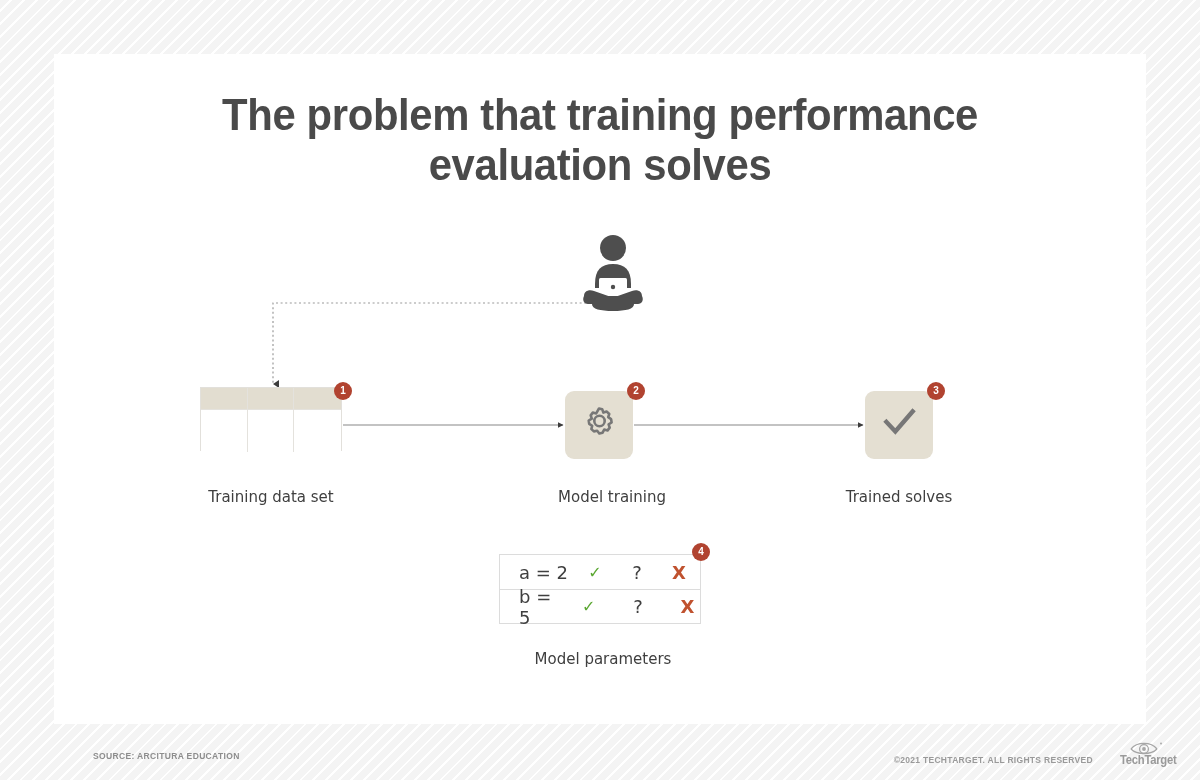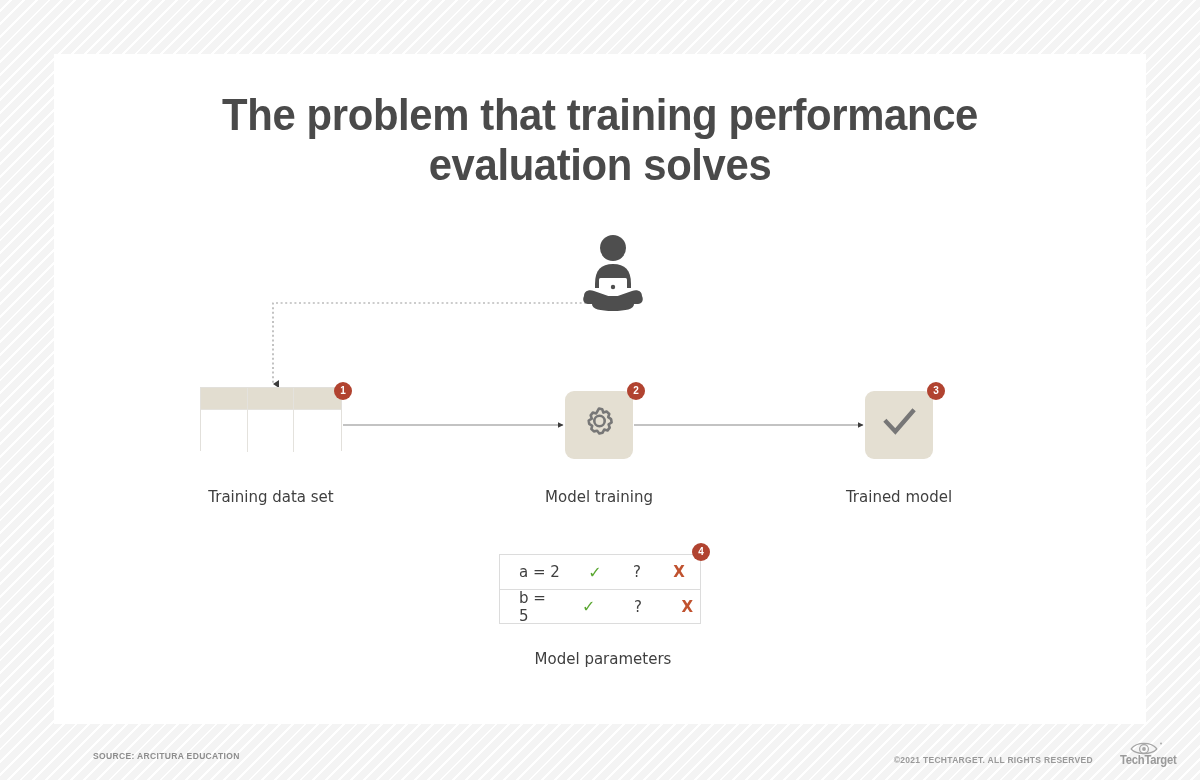--- a/index.html
+++ b/index.html
@@ -127,21 +127,21 @@
   .caption {
     position: absolute;
     text-align: center;
     font-size: 15px;
     color: #3f3f3f;
     font-family: "DejaVu Sans", "Liberation Sans", sans-serif;
     white-space: nowrap;
     margin-top: 16px;
   }
   .caption.c1 { left: 117px; top: 418px; width: 200px; }
-  .caption.c2 { left: 445px; top: 418px; width: 200px; }
+  .caption.c2 { left: 458px; top: 418px; width: 200px; }
   .caption.c3 { left: 745px; top: 418px; width: 200px; }
   .caption.c4 { left: 429px; top: 580px; width: 240px; }
 
   
   .badge {
     position: absolute;
     width: 18px;
     height: 18px;
     border-radius: 50%;
     background: #b14330;
@@ -172,21 +172,21 @@
     box-sizing: border-box;
   }
   .param-row {
     display: flex;
     align-items: center;
     height: 34px;
     box-sizing: border-box;
   }
   .param-row + .param-row { border-top: 1px solid #dcdcdc; gap: 24px; }
   .pc {
-    font-size: 15px;
+    font-size: 18px;
     color: #3f3f3f;
     font-family: "DejaVu Sans", "Liberation Sans", sans-serif;
     text-align: center;
   }
   .pc.expr  { width: 74px; text-align: left; padding-left: 19px; box-sizing: border-box; }
   .pc.check { width: 42px; color: #5aa731; font-size: 16px; }
   .pc.quest { width: 42px; }
   .pc.cross { width: 42px; color: #c0522f; font-weight: bold; }
 
   
@@ -301,21 +301,21 @@
       <div class="caption c2">Model training</div>
 
       <div class="node-box trained">
         <span>
           <svg viewBox="0 0 40 40" width="42" height="42">
             <path d="M8,19 L16.5,28 L33,9" fill="none" stroke="#777777" stroke-width="4.2" stroke-linecap="square" stroke-linejoin="miter"></path>
           </svg>
         </span>
       </div>
       <div class="badge b3">3</div>
-      <div class="caption c3">Trained model</div>
+      <div class="caption c3">Trained solves</div>
 
       <div class="param-table">
         <div class="param-row">
           <span class="pc expr">a = 2</span>
           <span class="pc check">✓</span>
           <span class="pc quest">?</span>
           <span class="pc cross">X</span>
         </div>
         <div class="param-row">
           <span class="pc expr">b = 5</span>

